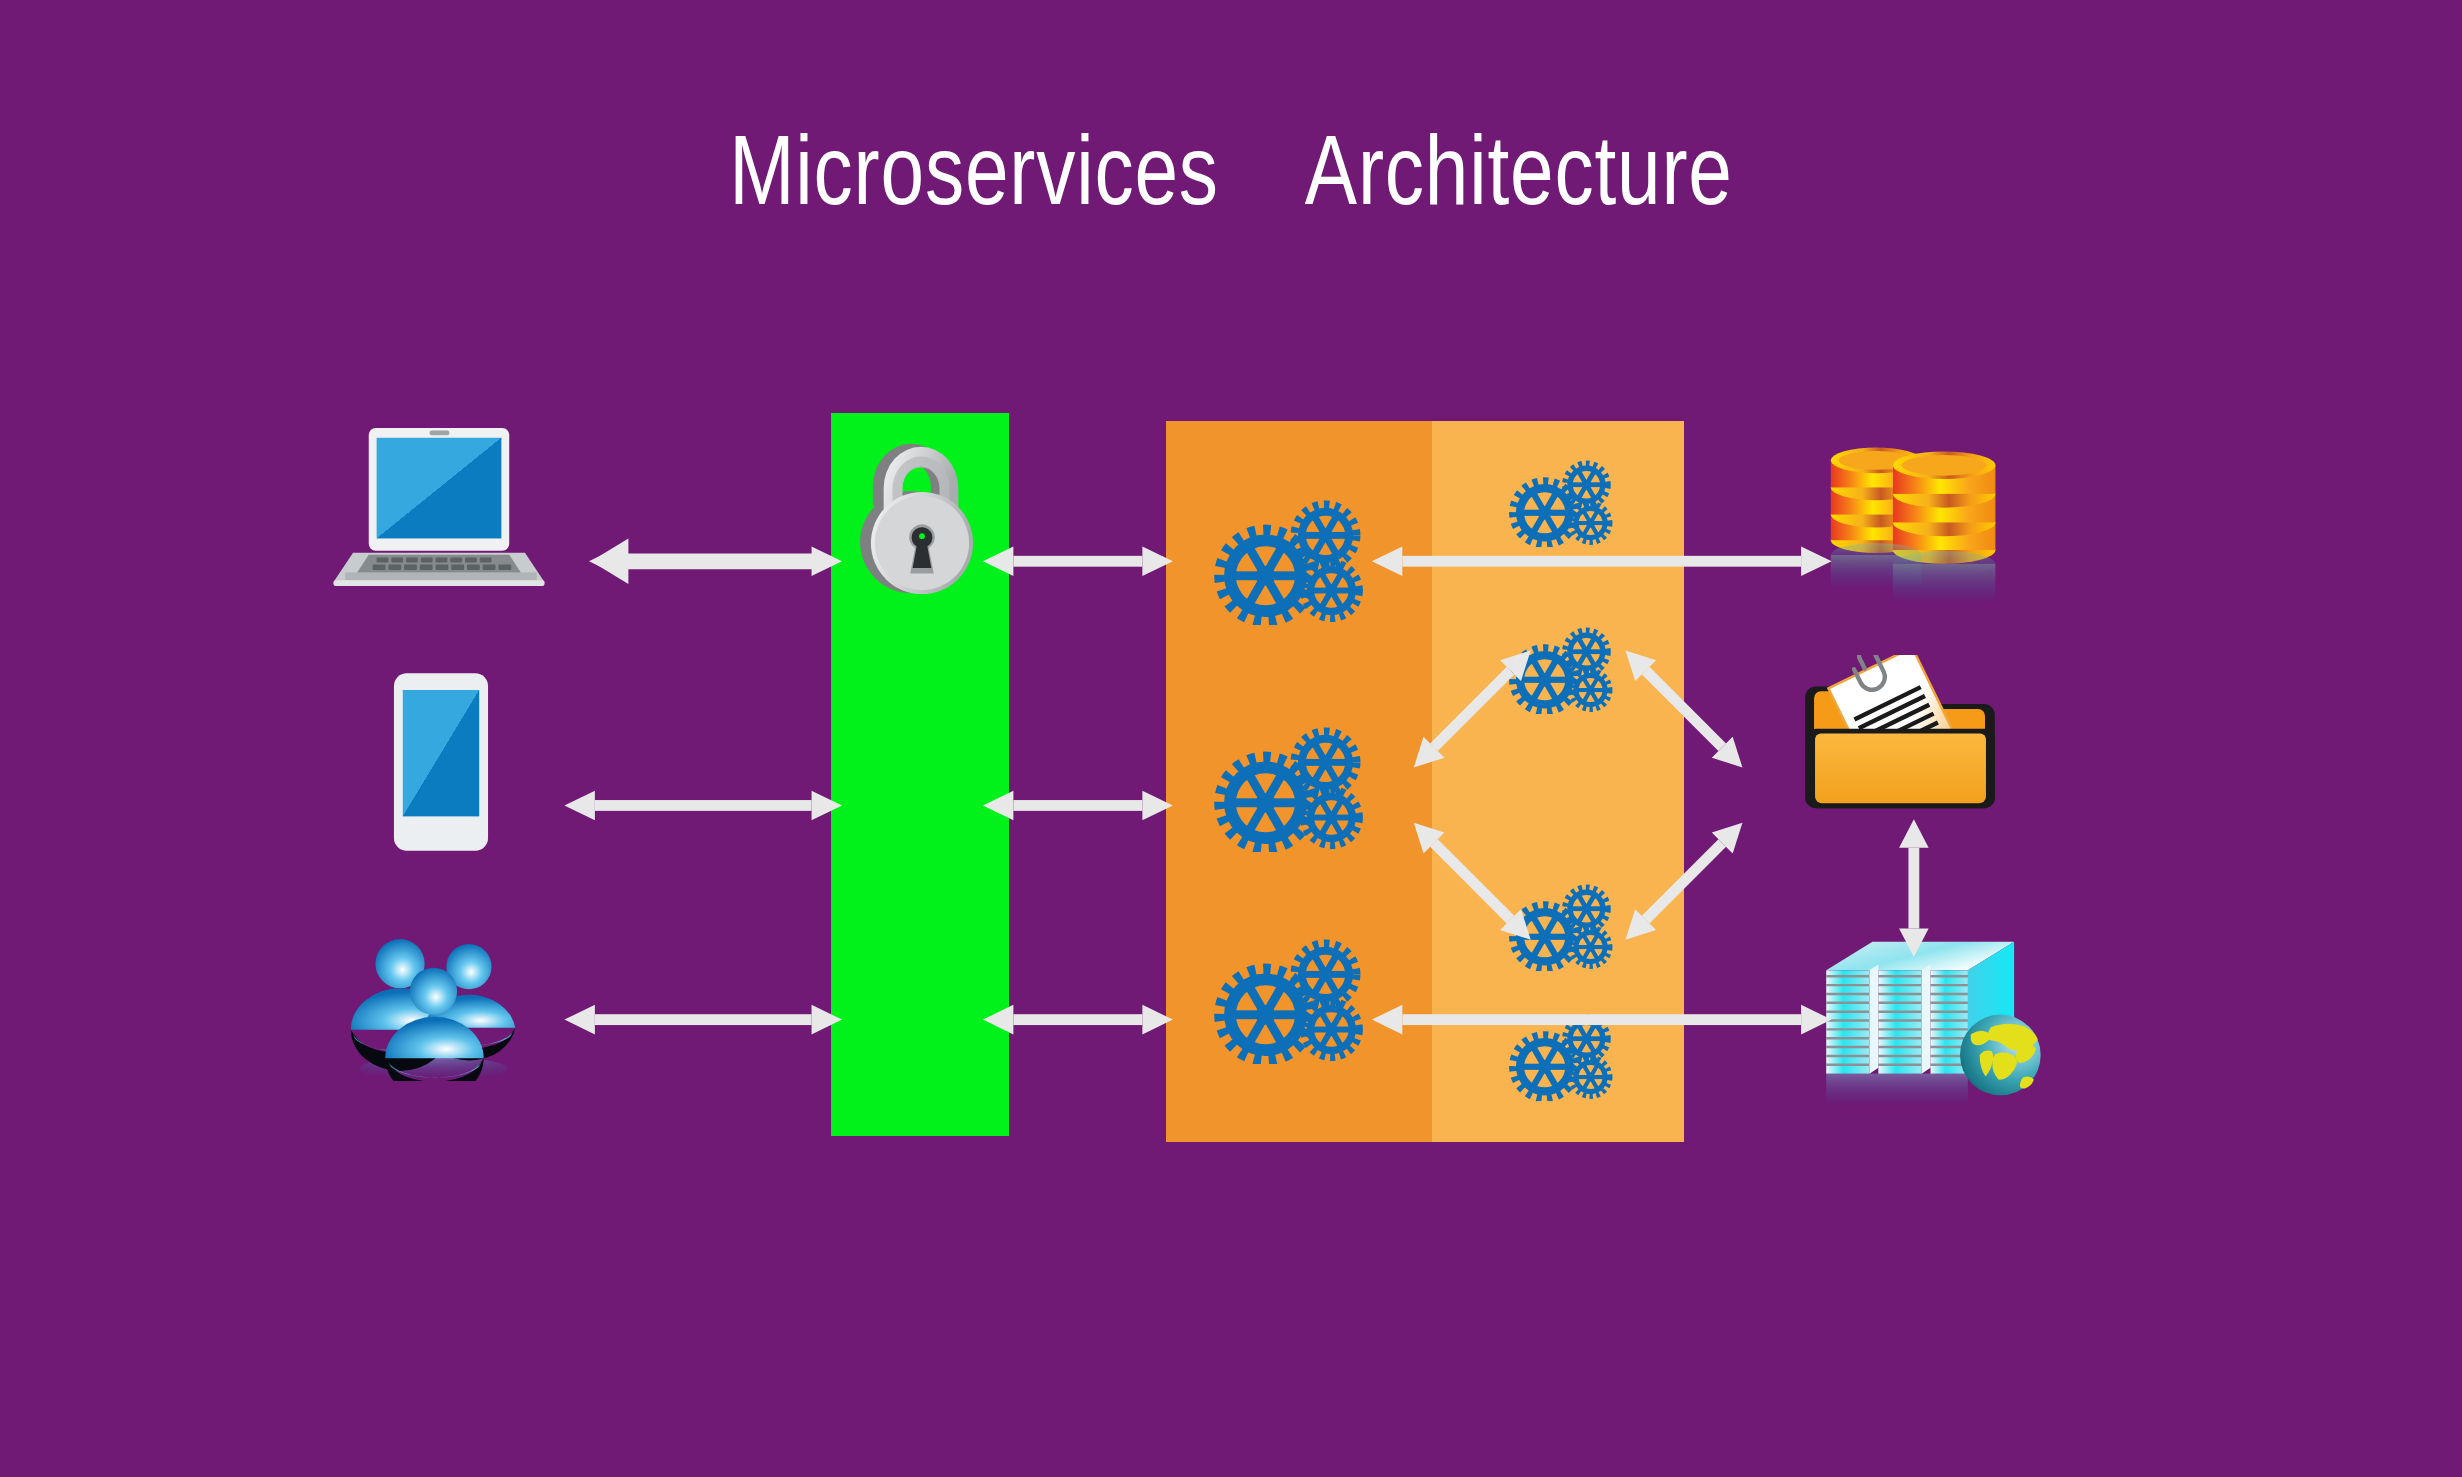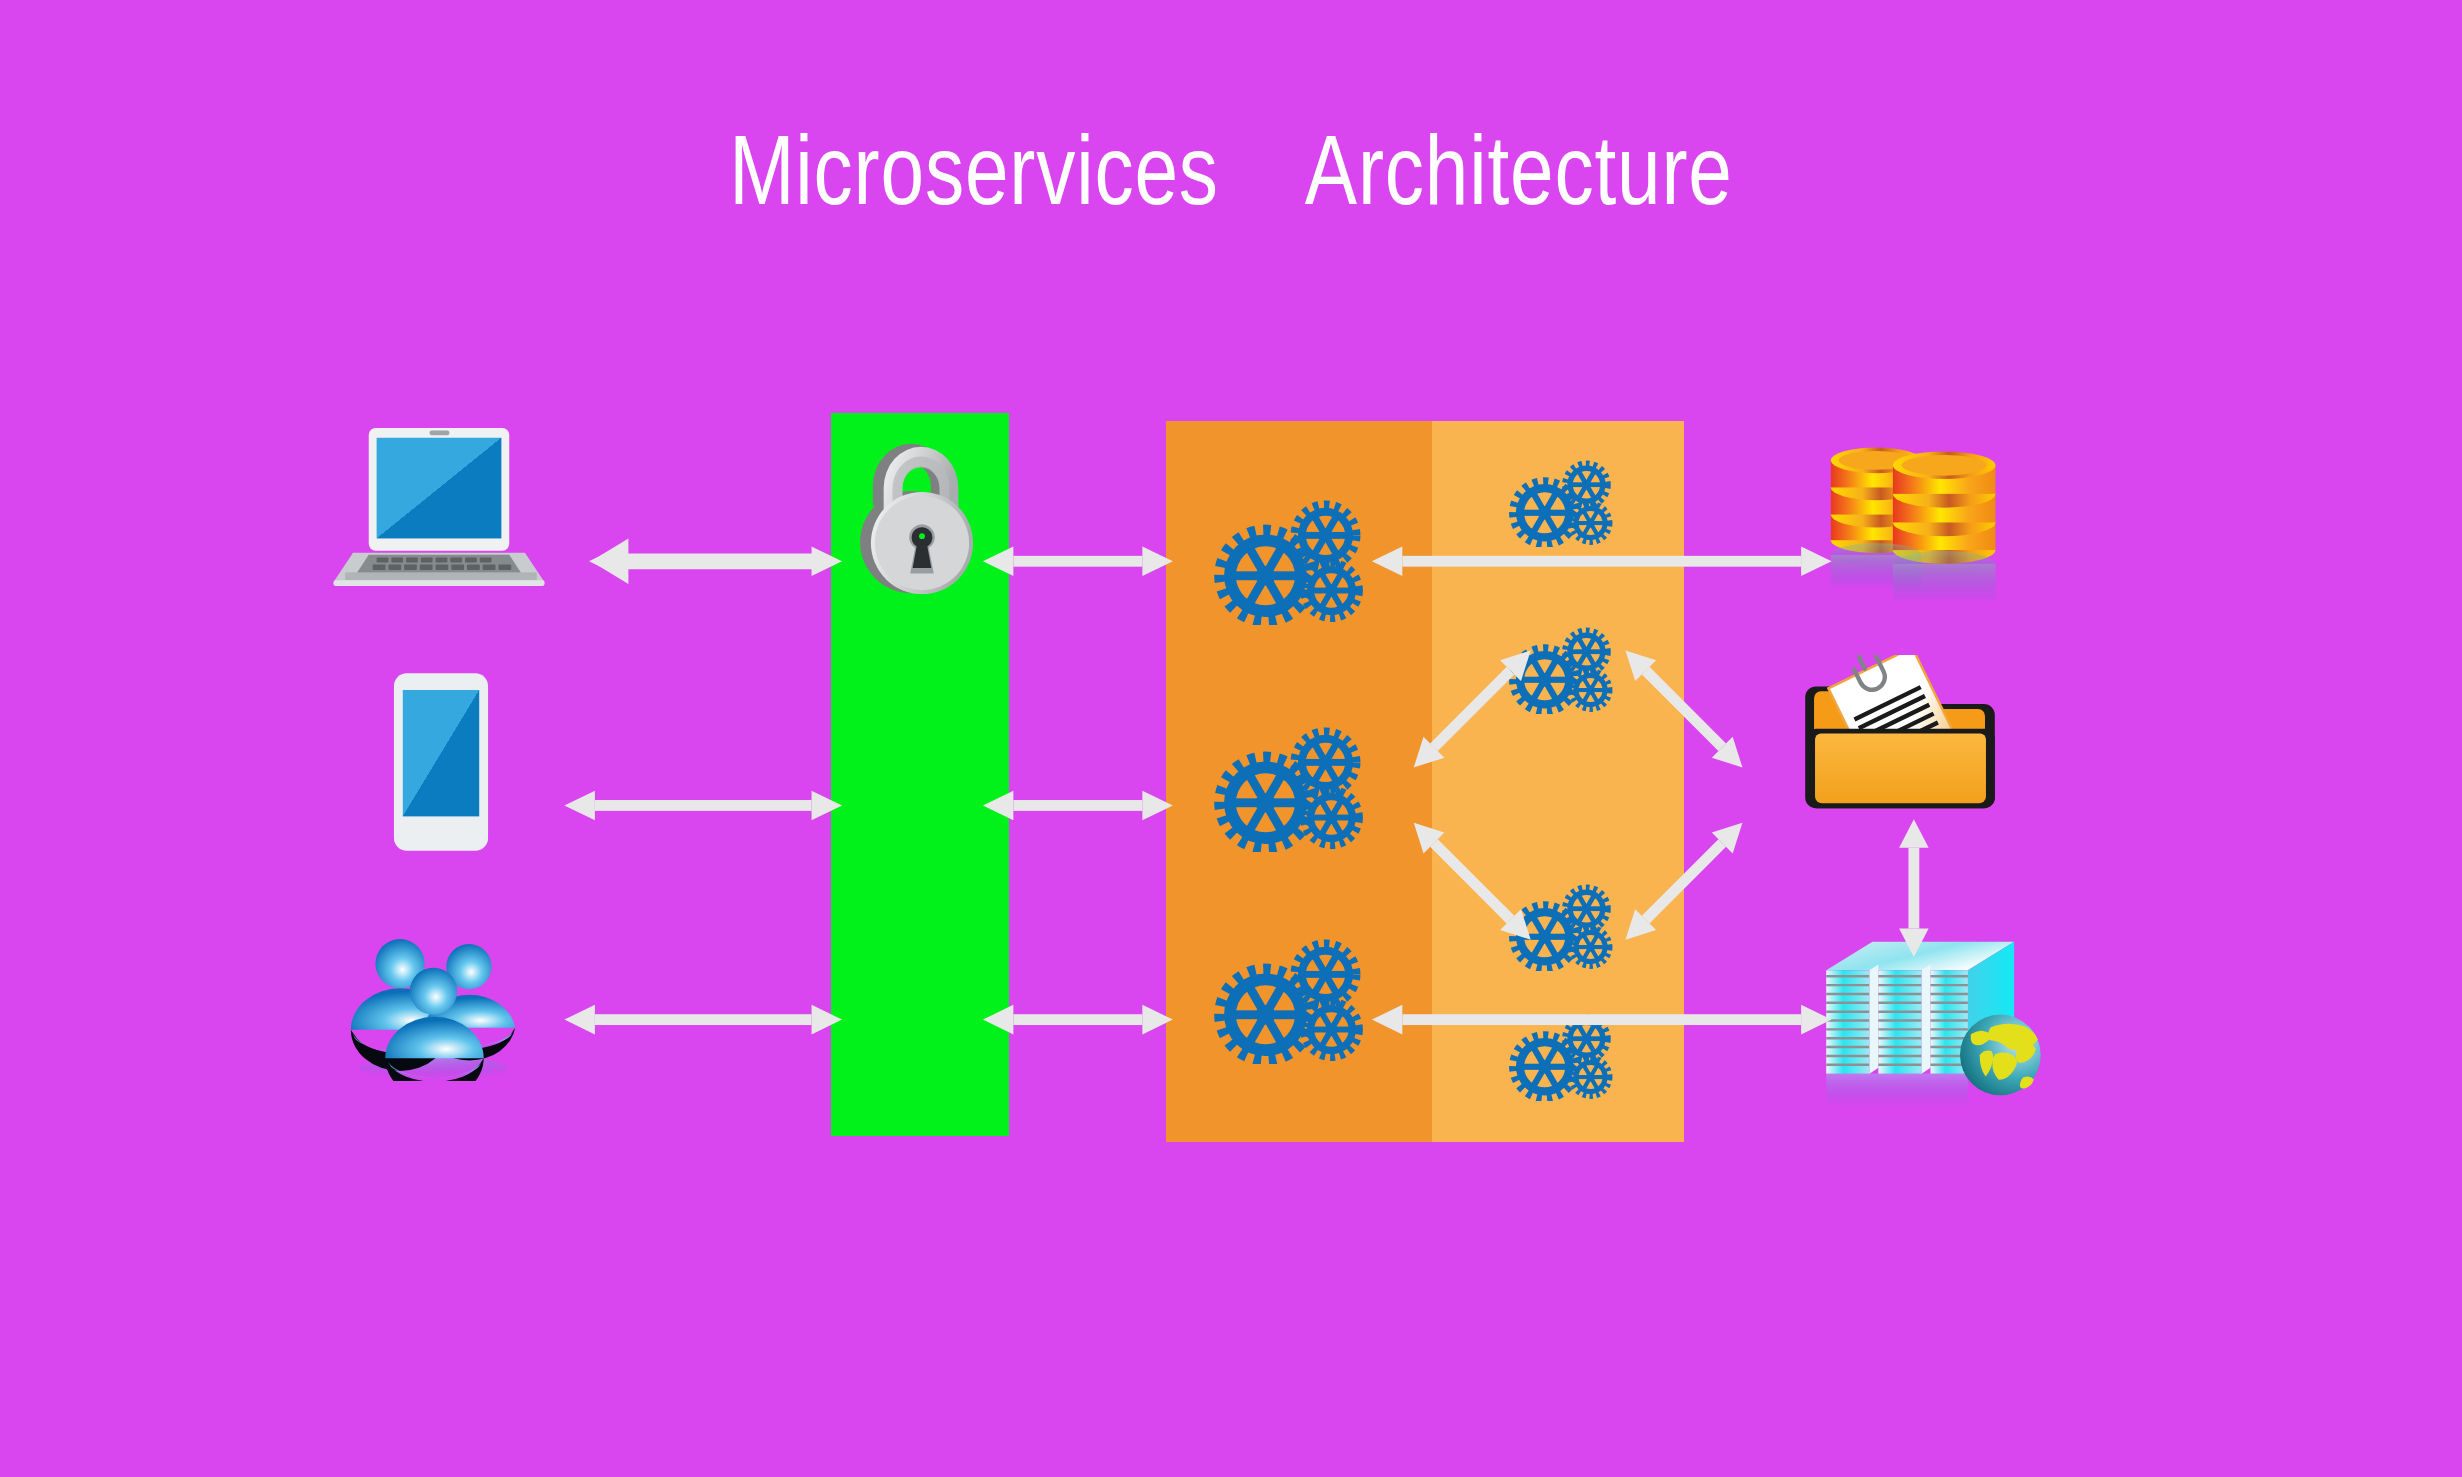--- a/index.html
+++ b/index.html
@@ -27,21 +27,21 @@
   #svc-panel-b{left:1432px;top:421px;width:252px;height:721px;background:#f9b450;}
 
   
   .ic{position:absolute;display:block;}
 
   
 </style>
 </head>
 <body style="background: rgb(10, 111, 183);">
 
-<div id="stage" style="background: #d946ef;">
+<div id="stage" style="background: #701a75;">
 
   <div id="title" style="color: rgb(255, 255, 255);">Microservices    Architecture</div>
 
   <svg width="0" height="0" style="position:absolute">
     <defs>
       <linearGradient id="gScreen" x1="0" y1="0" x2="1" y2="1">
         <stop offset="49.9%" stop-color="#35a8e0"></stop>
         <stop offset="50%" stop-color="#0c7cc0"></stop>
       </linearGradient>
       <radialGradient id="gHead" cx="55%" cy="62%" r="62%">

